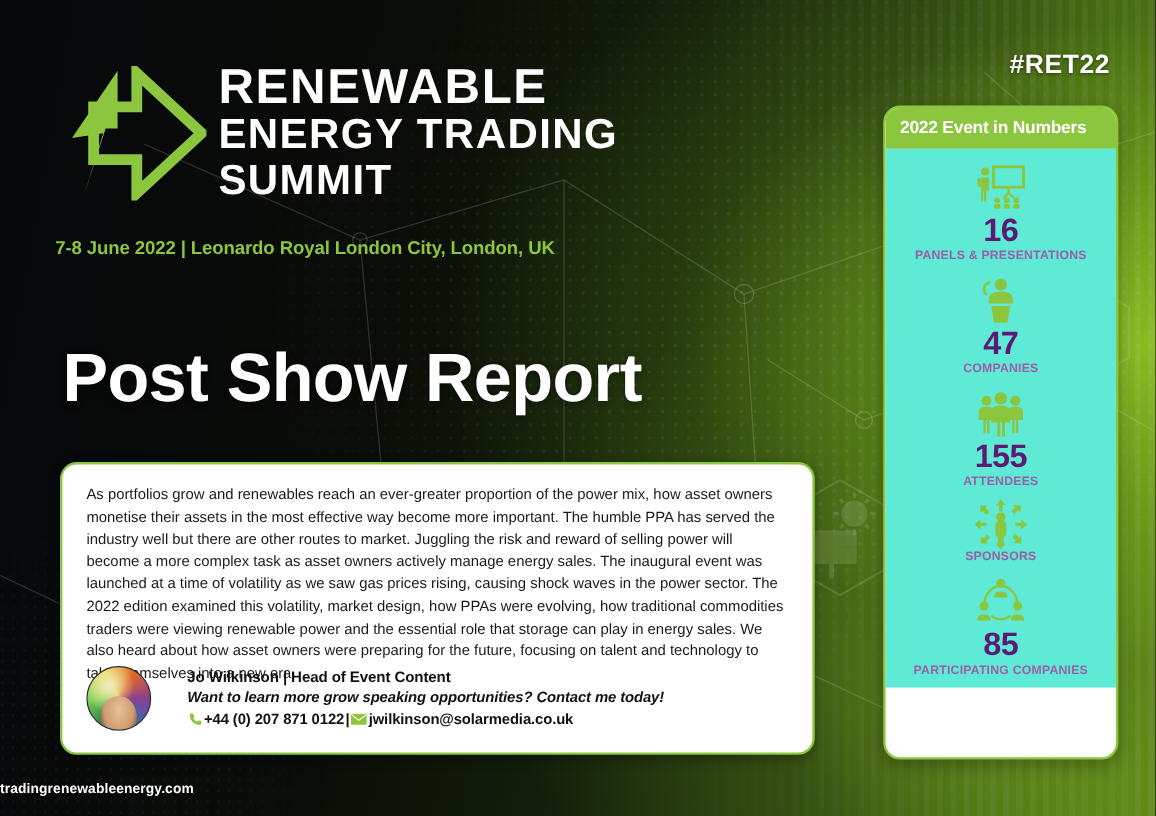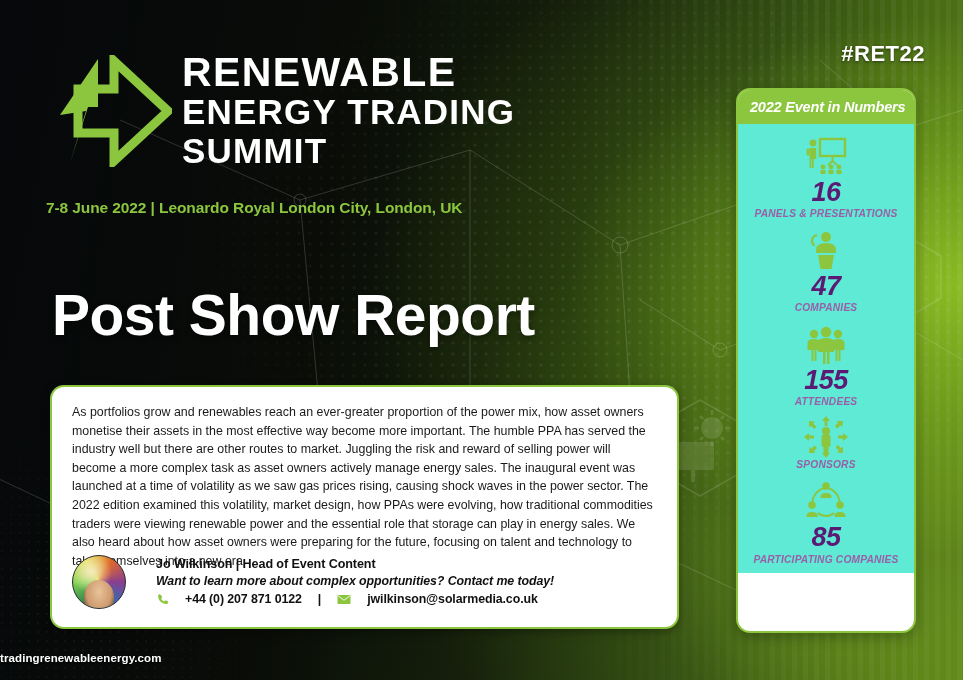--- a/index.html
+++ b/index.html
@@ -95,32 +95,31 @@
     overflow:hidden; position:relative;
   }
   .avatar::after{
     content:""; position:absolute; left:50%; top:46%; transform:translateX(-50%);
     width:30px; height:34px; border-radius:50% 50% 44% 44%;
     background:radial-gradient(ellipse at 50% 34%, #e8c39a 0%, #cf9a6e 58%, #3a2a22 100%);
   }
   .contact-txt { margin-left:30px; padding-top:2px; }
   .c-name { font-size:12.6px; font-weight:bold; color:#111; letter-spacing:-0.1px; }
   .c-sub  { font-size:12.4px; font-weight:bold; font-style:italic; color:#111; margin-top:3px; letter-spacing:-0.1px; }
-  .c-line { font-size:12.4px; font-weight:bold; color:#111; margin-top:4px; display:flex; align-items:center; gap:16px; letter-spacing:-0.1px;}
+  .c-line { font-size:12.4px; font-weight:bold; color:#111; margin-top:4px; display:flex; align-items:center; gap:1px; letter-spacing:-0.1px;}
   .c-line svg { display:block; }
 
   
   .panel {
-    position:absolute; left:736px; top:88px; width:180px; height:545px;
+    position:absolute; left:736px; top:88px; width:196px; height:545px;
     border-radius:14px;
     box-shadow:0 4px 14px rgba(0,0,0,0.28);
     overflow:hidden;
     background:#ffffff;
     border:2px solid #8cc63f;
-    font-style:italic;
   }
   .panel-head {
     background:#8cc63f; color:#ffffff;
     font-size:14.5px; font-weight:bold; letter-spacing:-0.2px;
     padding:9px 0 9px 12px;
   }
   .panel-body { background:#5eead4; padding:10px 6px 8px 6px; }
   .stat { text-align:center; margin-bottom:9px; }
   .stat:last-child { margin-bottom:0; }
   .stat-icon { height:42px; display:flex; align-items:flex-end; justify-content:center; }
@@ -205,21 +204,21 @@
   <div class="bigtitle">Post Show Report</div>
   <div class="hashtag">#RET22</div>
 
   <div class="card">
     <div class="body-copy">As portfolios grow and renewables reach an ever-greater proportion of the power mix, how asset owners monetise their assets in the most effective way become more important. The humble PPA has served the industry well but there are other routes to market. Juggling the risk and reward of selling power will become a more complex task as asset owners actively manage energy sales. The inaugural event was launched at a time of volatility as we saw gas prices rising, causing shock waves in the power sector. The 2022 edition examined this volatility, market design, how PPAs were evolving, how traditional commodities traders were viewing renewable power and the essential role that storage can play in energy sales. We also heard about how asset owners were preparing for the future, focusing on talent and technology to take themselves into a new era.</div>
 
     <div class="contact">
       <div class="avatar"></div>
       <div class="contact-txt">
         <div class="c-name">Jo Wilkinson | Head of Event Content</div>
-        <div class="c-sub">Want to learn more about complex opportunities? Contact me today!</div>
+        <div class="c-sub">Want to learn more grow speaking opportunities? Contact me today!</div>
         <div class="c-line">
           <svg width="13" height="13" viewBox="0 0 24 24">
             <path fill="#8cc63f" d="M6.6 2.5 C5.3 2.5 4 3.6 4 5.2 c0 8.6 6.6 15.2 15.2 15.2 1.6 0 2.7-1.3 2.7-2.6 l0-2.1 c0-.6-.4-1.1-1-1.2l-3.6-.8c-.5-.1-1.1.1-1.4.6l-.9 1.4c-2.5-1.2-4.5-3.2-5.7-5.7l1.4-.9c.5-.3.7-.9.6-1.4L9.5 4 c-.1-.6-.6-1-1.2-1Z"></path>
           </svg>
           <span>+44 (0) 207 871 0122</span>
           <span>|</span>
           <svg width="14" height="11" viewBox="0 0 28 20">
             <rect x="1" y="1" width="26" height="18" rx="1.5" fill="#8cc63f"></rect>
             <path d="M2 2.5 L14 11.5 L26 2.5" fill="none" stroke="#ffffff" stroke-width="1.8"></path>
           </svg>

